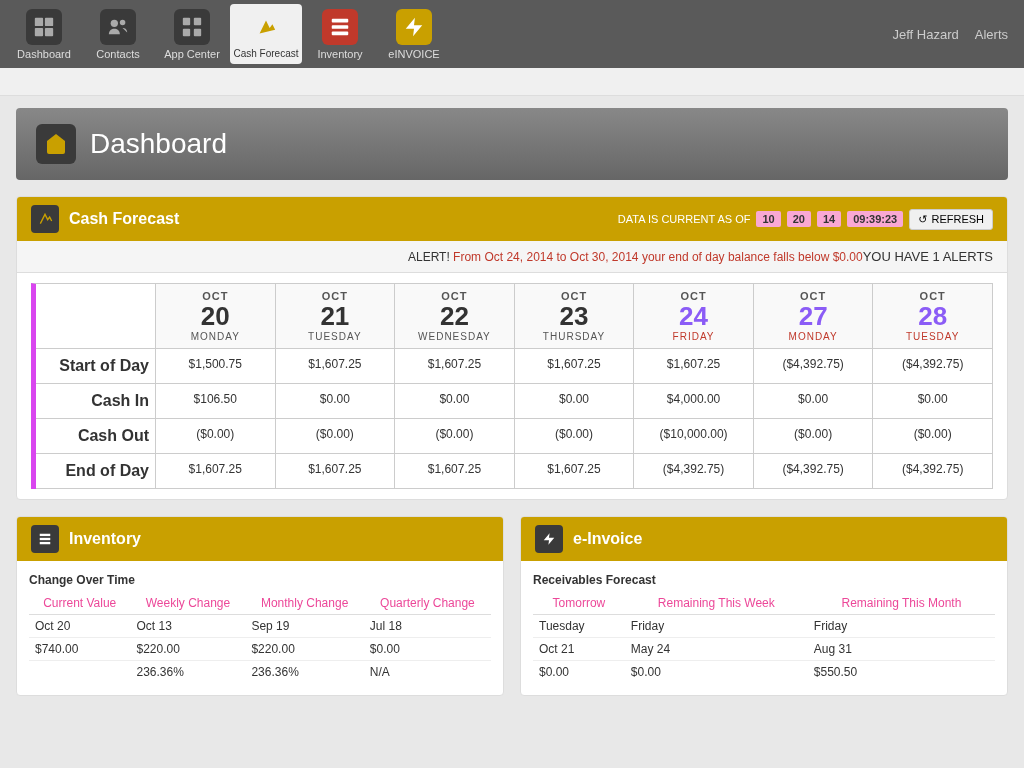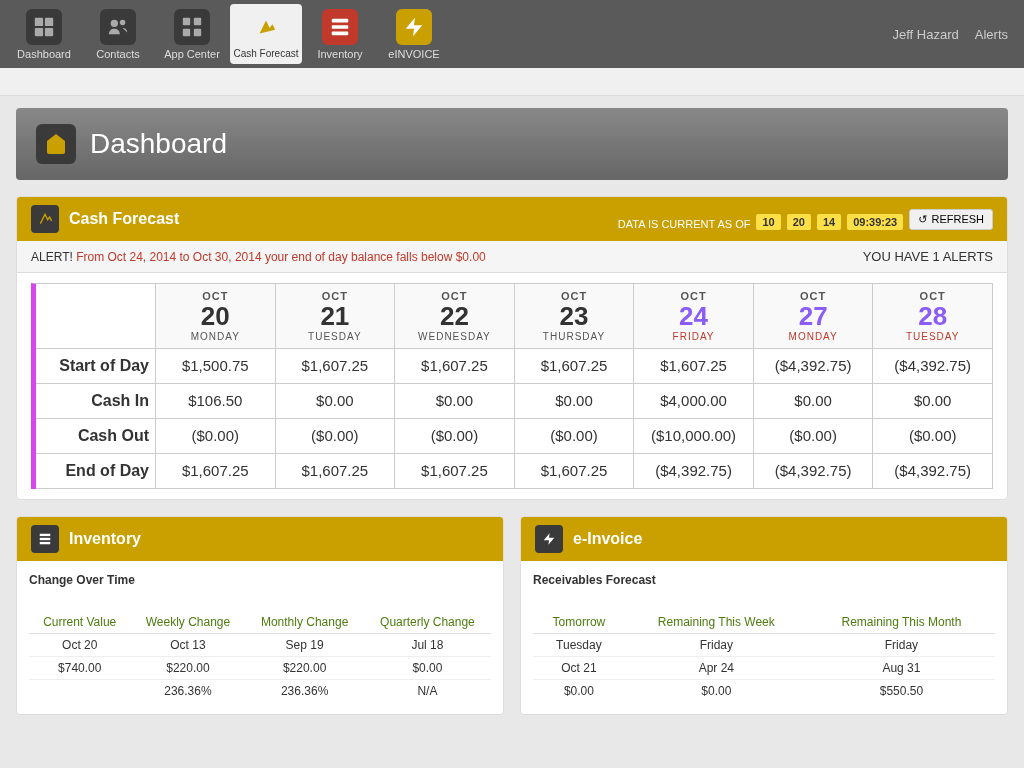--- a/index.html
+++ b/index.html
@@ -122,27 +122,27 @@
       color: #fff;
       font-size: 14px;
     }
     .section-title {
       color: #fff;
       font-size: 16px;
       font-weight: bold;
     }
     .section-header-right {
       display: flex;
-      align-items: flex-end;
+      align-items: center;
       gap: 6px;
       font-size: 11px;
       color: #fff;
     }
     .time-badge {
-      background: #fde047;
+      background: #f9a8d4;
       color: #333;
       padding: 2px 6px;
       border-radius: 2px;
       font-size: 11px;
       font-weight: bold;
     }
     .refresh-btn {
       background: #f0f0f0;
       border: 1px solid #ccc;
       border-radius: 3px;
@@ -153,21 +153,21 @@
       align-items: center;
       gap: 4px;
     }
 
     
     .alert-bar {
       background: #f5f5f5;
       border-bottom: 1px solid #ddd;
       padding: 8px 14px;
       display: flex;
-      justify-content: space-between;
+      justify-content: flex-end;
       align-items: center;
       font-size: 12px;
     }
     .alert-text { color: #333; }
     .alert-text span { color: #c0392b; }
     .alert-count { font-weight: normal; font-size: 13px; }
 
     
     .calendar-section { padding: 10px 14px; }
     .calendar-grid {
@@ -209,21 +209,21 @@
       font-weight: bold;
       font-size: 16px;
       text-align: right;
       background: #fff;
     }
     .cal-cell {
       border-right: 1px solid #ccc;
       border-bottom: 1px solid #ccc;
       text-align: center;
       padding: 8px 4px;
-      font-size: 15px;
+      font-size: 12px;
       background: #fff;
     }
     .cal-empty {
       border-right: 1px solid #ccc;
       border-bottom: 1px solid #ccc;
       background: #fff;
     }
 
     
     #bottom-sections {
@@ -236,36 +236,35 @@
       border: 1px solid #ddd;
       border-radius: 4px;
       overflow: hidden;
     }
     .bottom-card-body {
       padding: 12px;
     }
     .bottom-card-subtitle {
       font-weight: bold;
       font-size: 12px;
-      margin-bottom: 24px;
+      margin-bottom: 5px;
     }
     .bottom-table {
       width: 100%;
       border-collapse: collapse;
       font-size: 12px;
     }
     .bottom-table th {
       text-align: center;
-      color: #4d7c0f;
+      color: #ec4899;
       font-weight: normal;
       padding: 4px 6px;
       border-bottom: 1px solid #ddd;
     }
     .bottom-table td {
-      text-align: center;
       padding: 4px 6px;
       border-bottom: 1px solid #eee;
       color: #333;
     }
     .bottom-table tr:last-child td { border-bottom: none; }
   </style>
 </head>
 <body>
 
 <div id="top-nav">
@@ -529,21 +528,21 @@
             </tr>
           </thead>
           <tbody>
             <tr>
               <td>Tuesday</td>
               <td>Friday</td>
               <td>Friday</td>
             </tr>
             <tr>
               <td>Oct 21</td>
-              <td>Apr 24</td>
+              <td>May 24</td>
               <td>Aug 31</td>
             </tr>
             <tr>
               <td>$0.00</td>
               <td>$0.00</td>
               <td>$550.50</td>
             </tr>
           </tbody>
         </table>
       </div>

